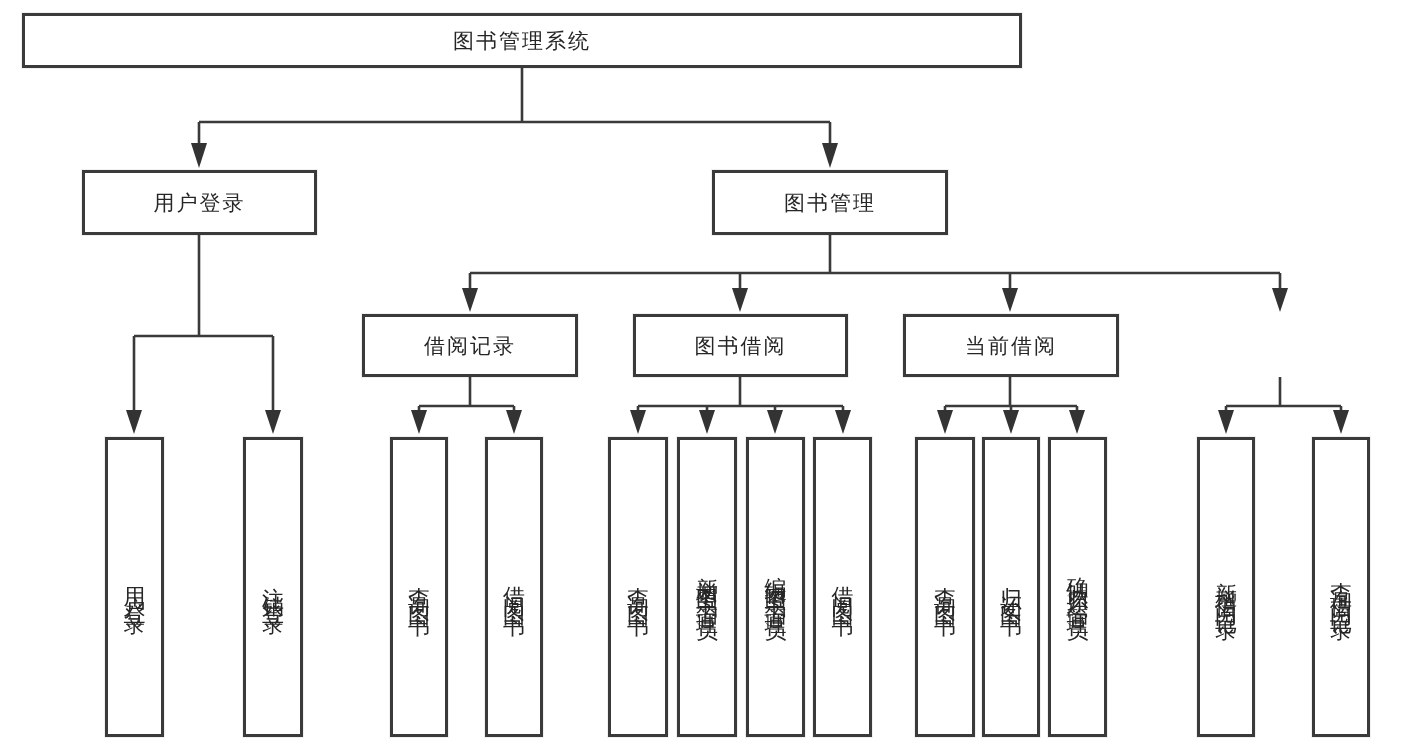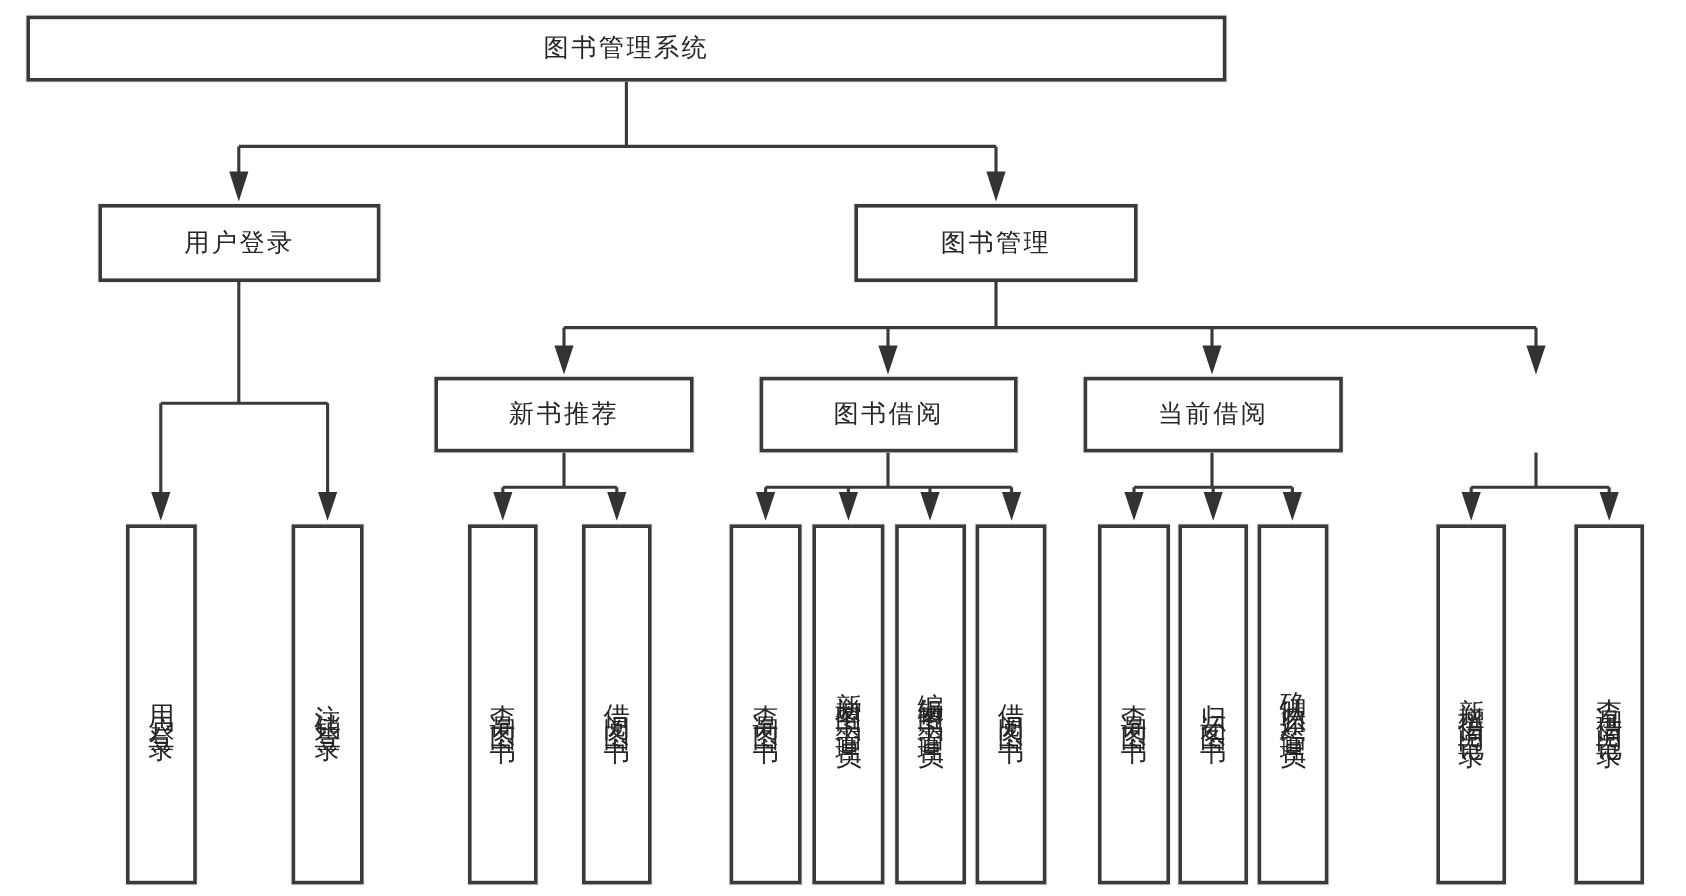--- a/index.html
+++ b/index.html
@@ -71,21 +71,21 @@
   </div>
 
   <div class="box" style="left:82px;top:170px;width:235px;height:65px;">
     <span class="lbl">用户登录</span>
   </div>
   <div class="box" style="left:712px;top:170px;width:236px;height:65px;">
     <span class="lbl">图书管理</span>
   </div>
 
   <div class="box" style="left:362px;top:314px;width:216px;height:63px;">
-    <span class="lbl">新书推荐</span>
+    <span class="lbl">借阅记录</span>
   </div>
   <div class="box" style="left:903px;top:314px;width:216px;height:63px;">
     <span class="lbl">当前借阅</span>
   </div>
   <div class="box" style="left:633px;top:314px;width:215px;height:63px;">
     <span class="lbl">图书借阅</span>
   </div>
 
   <div class="box" style="left:105px;top:437px;width:59px;height:300px;">
     <span class="vtxt sp4">用户登录</span>

